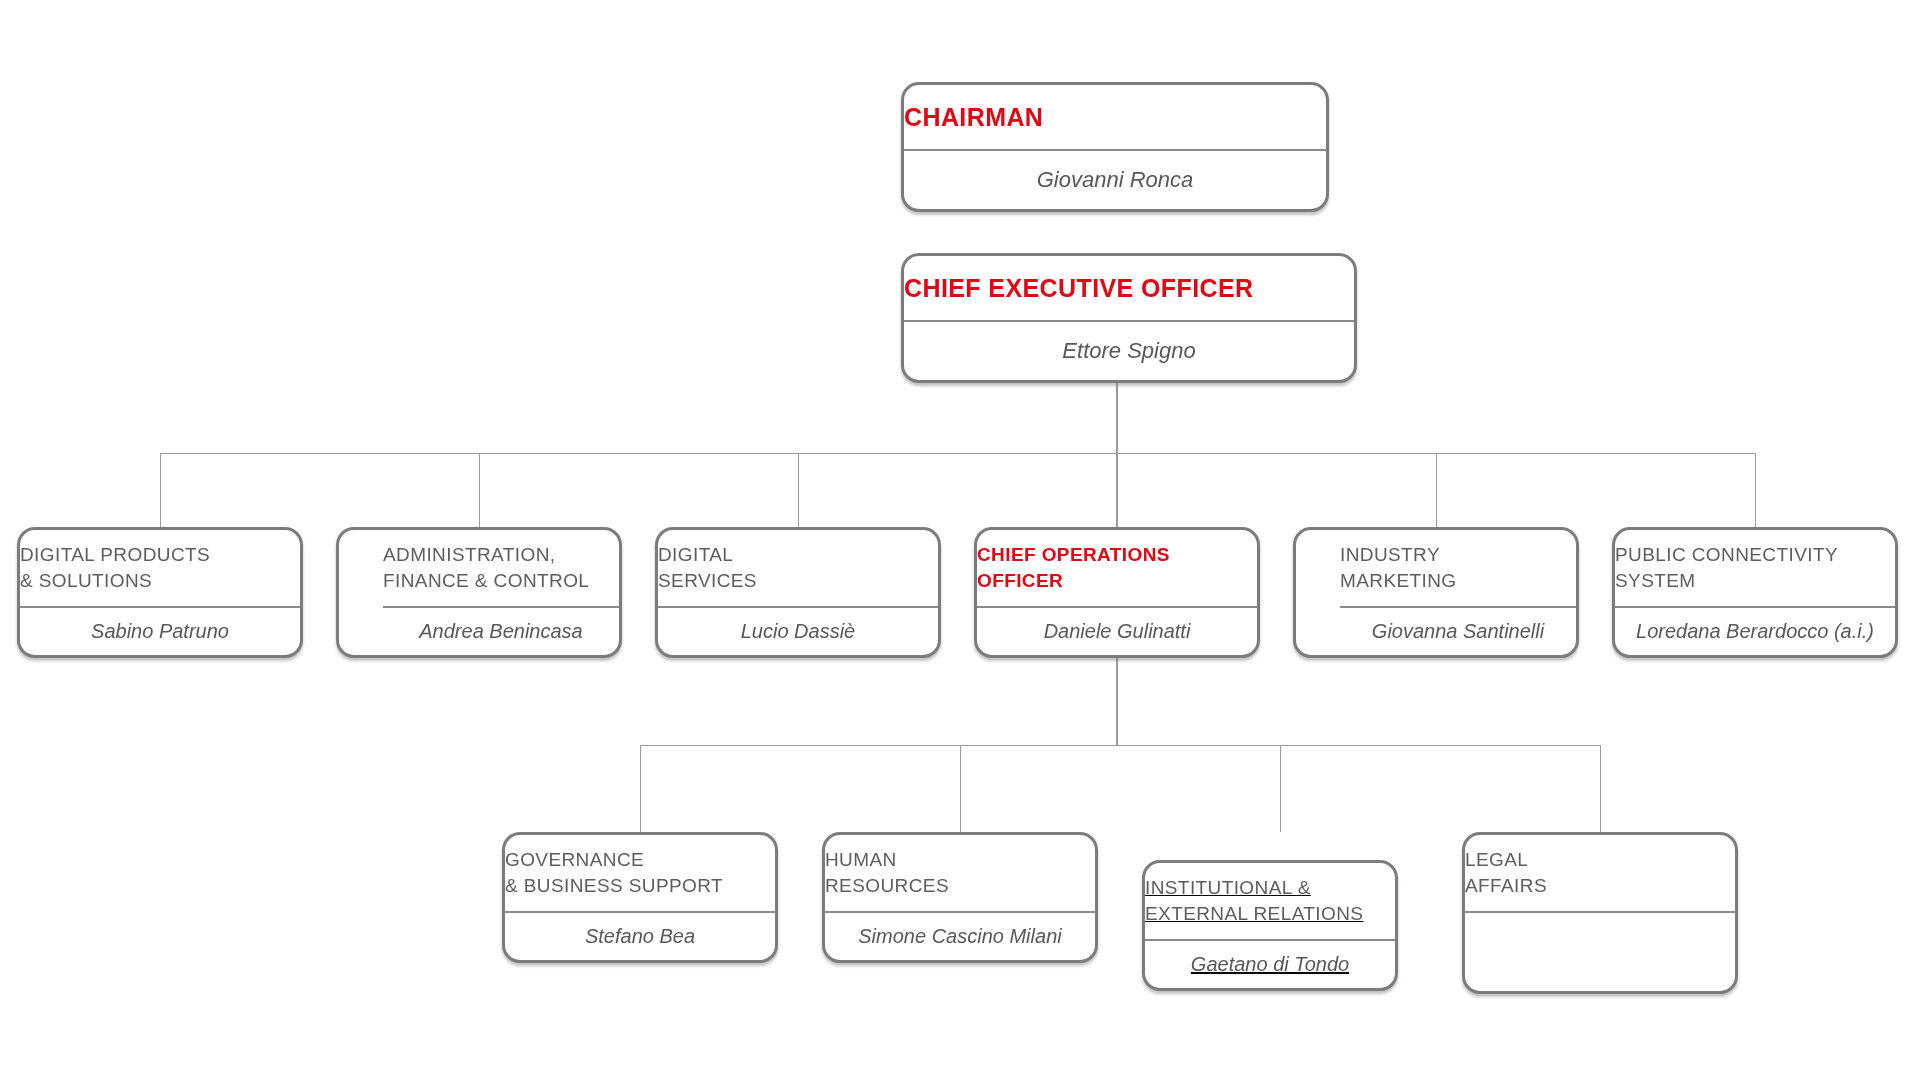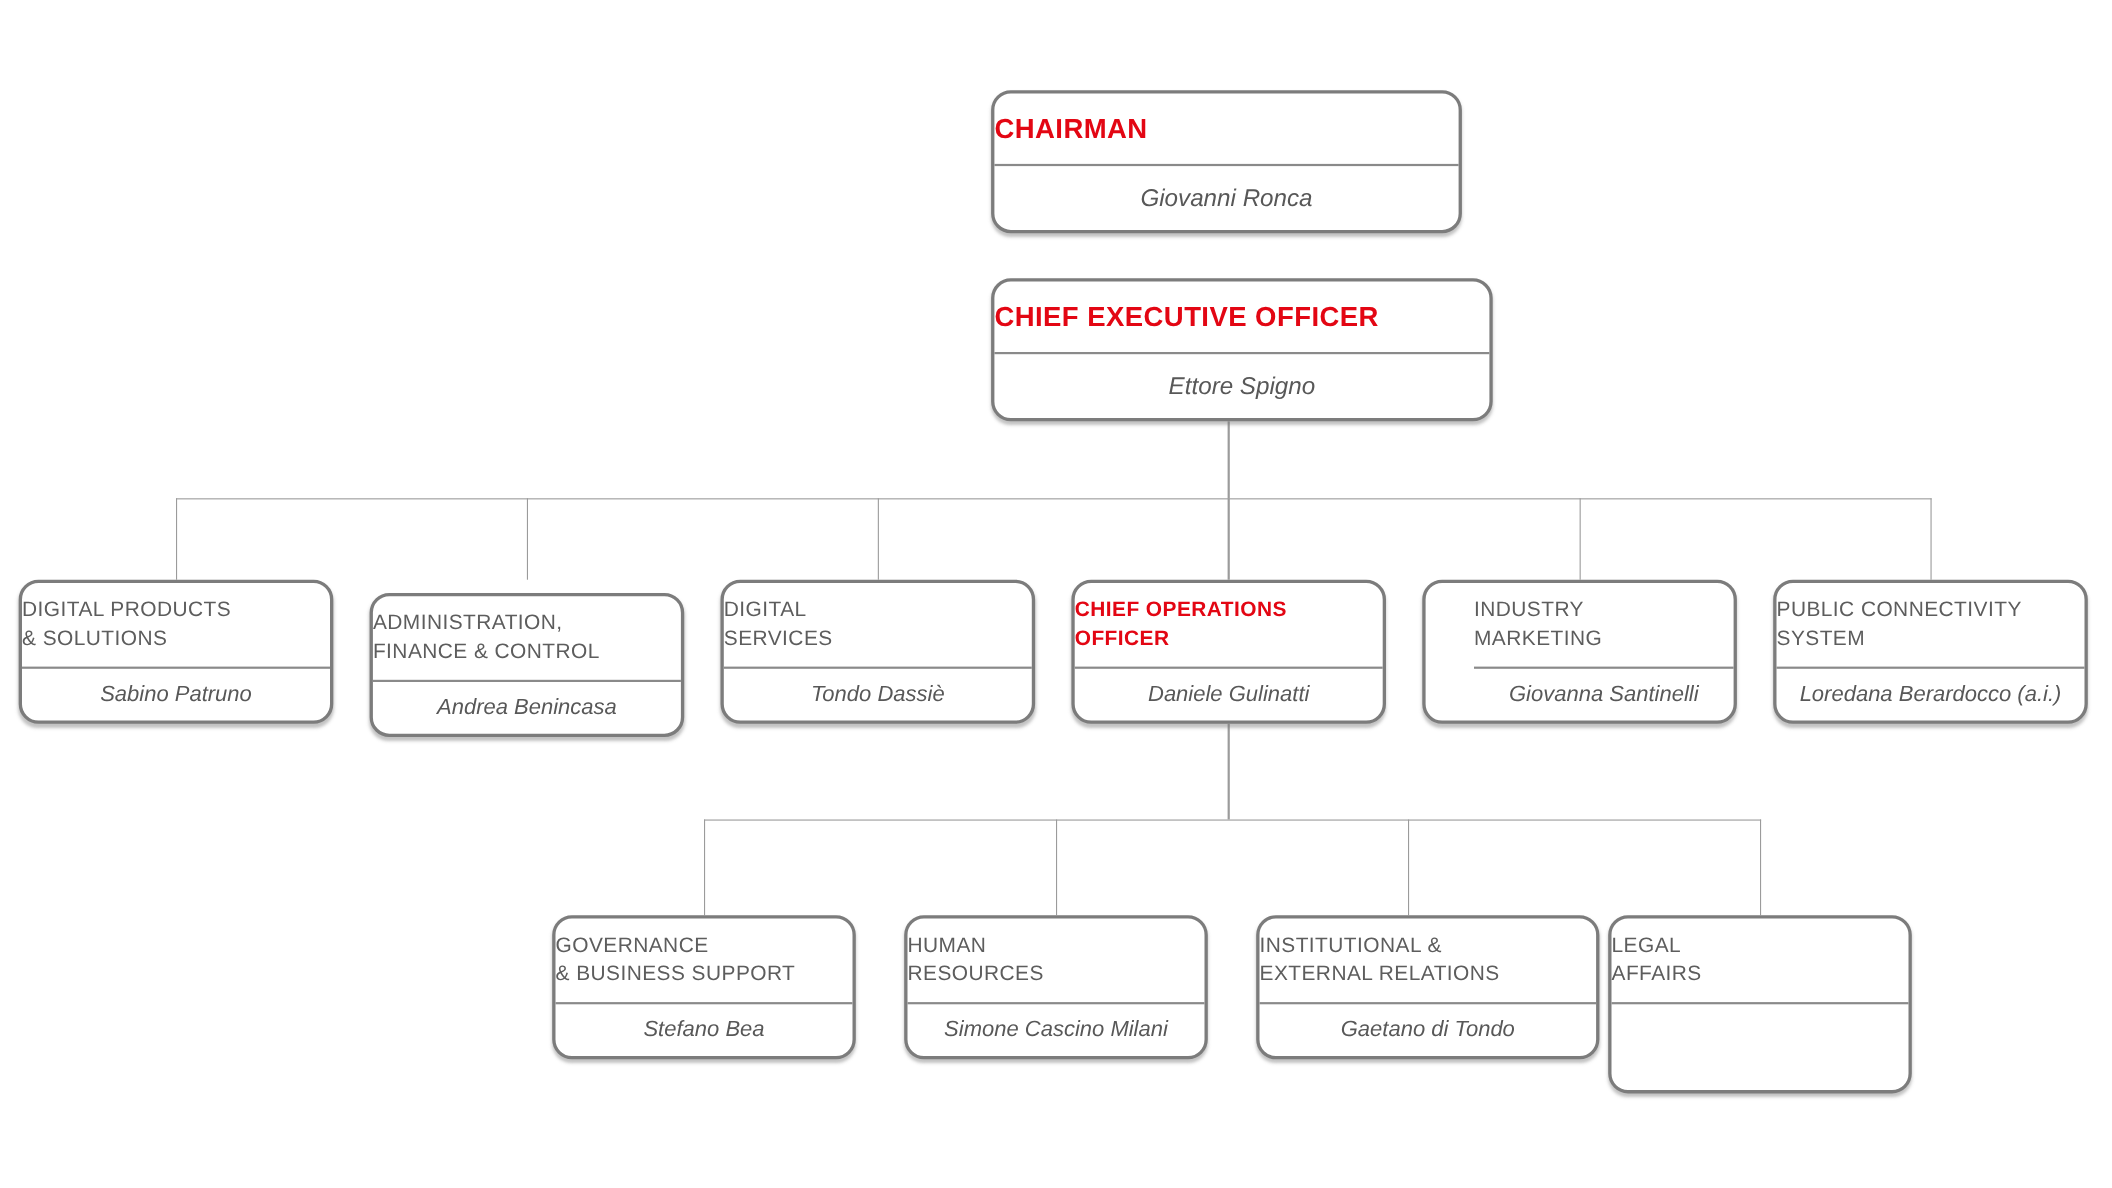--- a/index.html
+++ b/index.html
@@ -92,34 +92,34 @@
   </div>
 
   <div class="node sm" style="left:17px; top:527px; width:286px; height:131px;">
     <div class="title">
       <div>DIGITAL PRODUCTS</div>
       <div>&amp; SOLUTIONS</div>
     </div>
     <div class="name">Sabino Patruno</div>
   </div>
 
-  <div class="node sm" style="left:336px; top:539px; width:286px; height:131px;">
+  <div class="node sm" style="left:336px; top:527px; width:286px; height:131px;padding-left:44px;">
     <div class="title">
       <div>ADMINISTRATION,</div>
       <div>FINANCE &amp; CONTROL</div>
     </div>
     <div class="name">Andrea Benincasa</div>
   </div>
 
   <div class="node sm" style="left:655px; top:527px; width:286px; height:131px;">
     <div class="title">
       <div>DIGITAL</div>
       <div>SERVICES</div>
     </div>
-    <div class="name">Tondo Dassiè</div>
+    <div class="name">Lucio Dassiè</div>
   </div>
 
   <div class="node sm accent" style="left:974px; top:527px; width:286px; height:131px;">
     <div class="title">
       <div>CHIEF OPERATIONS</div>
       <div>OFFICER</div>
     </div>
     <div class="name">Daniele Gulinatti</div>
   </div>
 
@@ -148,21 +148,21 @@
   </div>
 
   <div class="node sm" style="left:822px; top:832px; width:276px; height:131px;">
     <div class="title">
       <div>HUMAN</div>
       <div>RESOURCES</div>
     </div>
     <div class="name">Simone Cascino Milani</div>
   </div>
 
-  <div class="node sm" style="left:1142px; top:832px; width:312px; height:131px;">
+  <div class="node sm" style="left:1142px; top:860px; width:256px; height:131px;text-decoration:underline;">
     <div class="title">
       <div>INSTITUTIONAL &amp;</div>
       <div>EXTERNAL RELATIONS</div>
     </div>
     <div class="name">Gaetano di Tondo</div>
   </div>
 
   <div class="node sm" style="left:1462px; top:832px; width:276px; height:162px;">
     <div class="title">
       <div>LEGAL</div>

